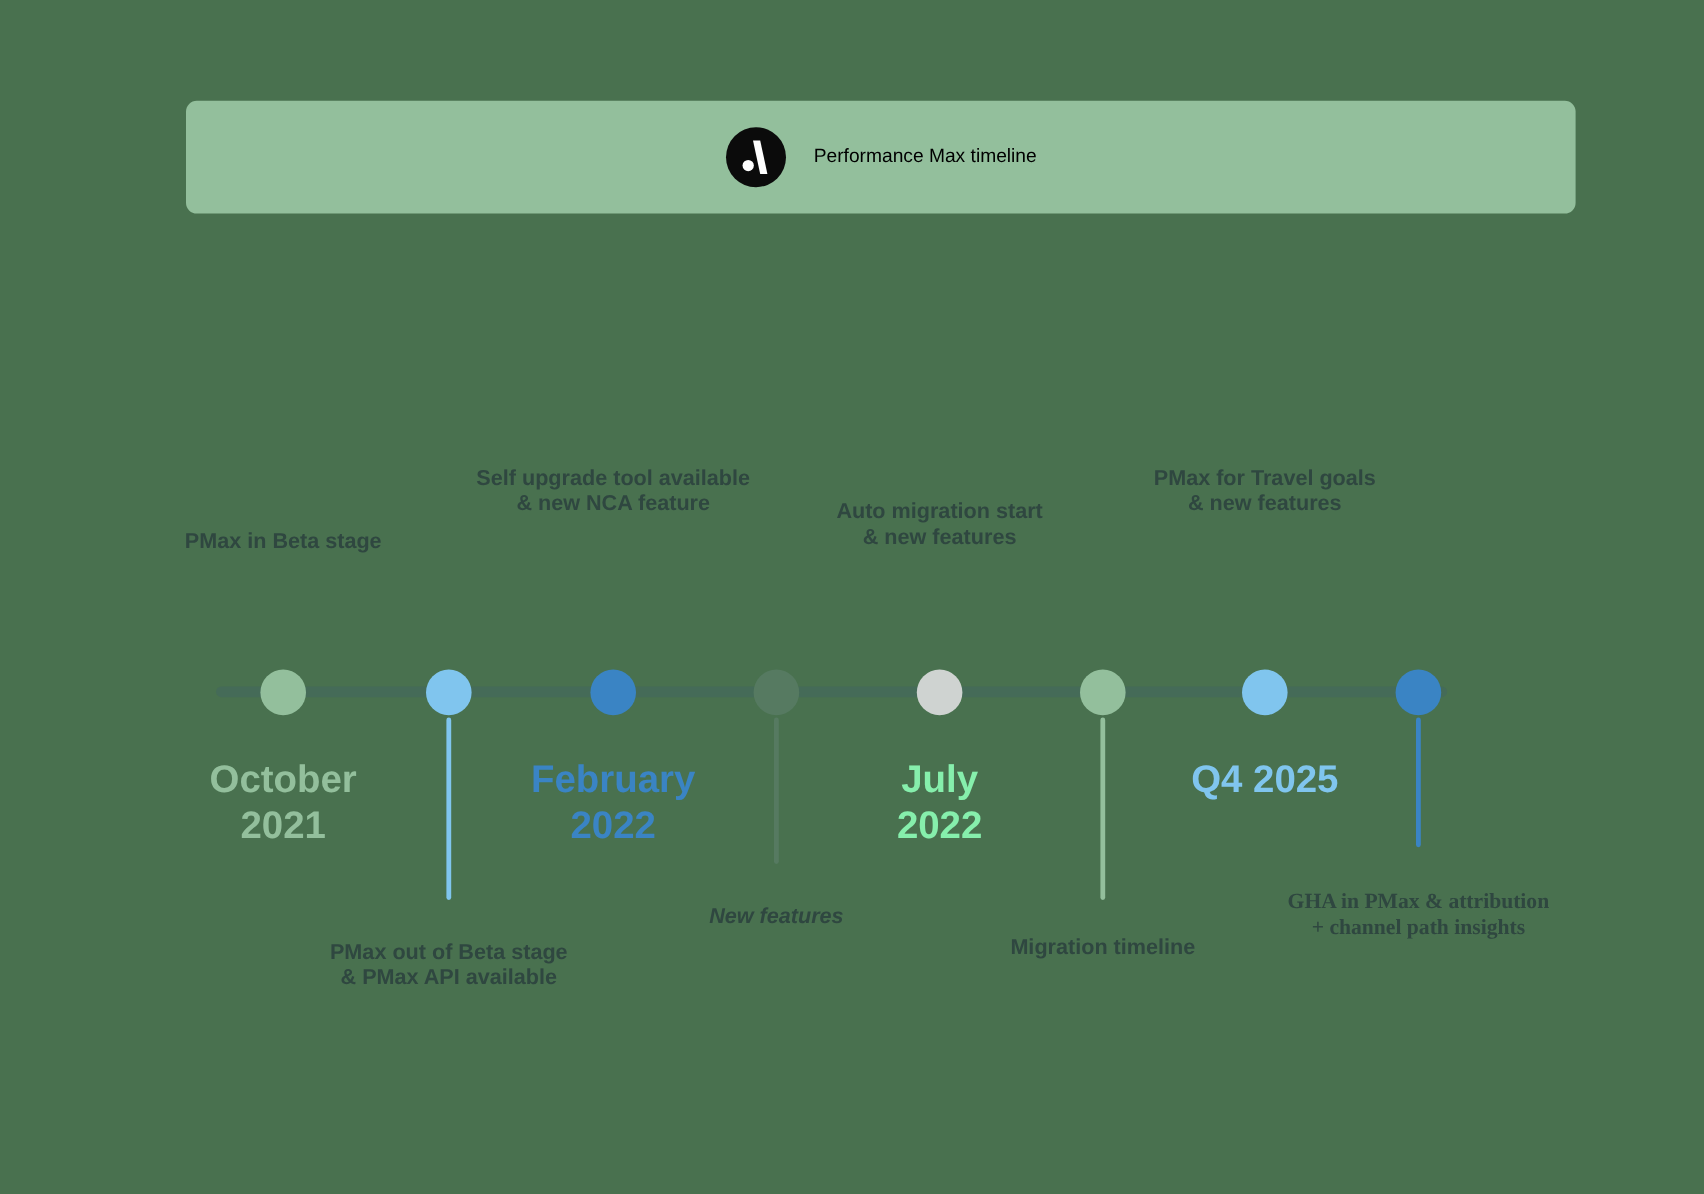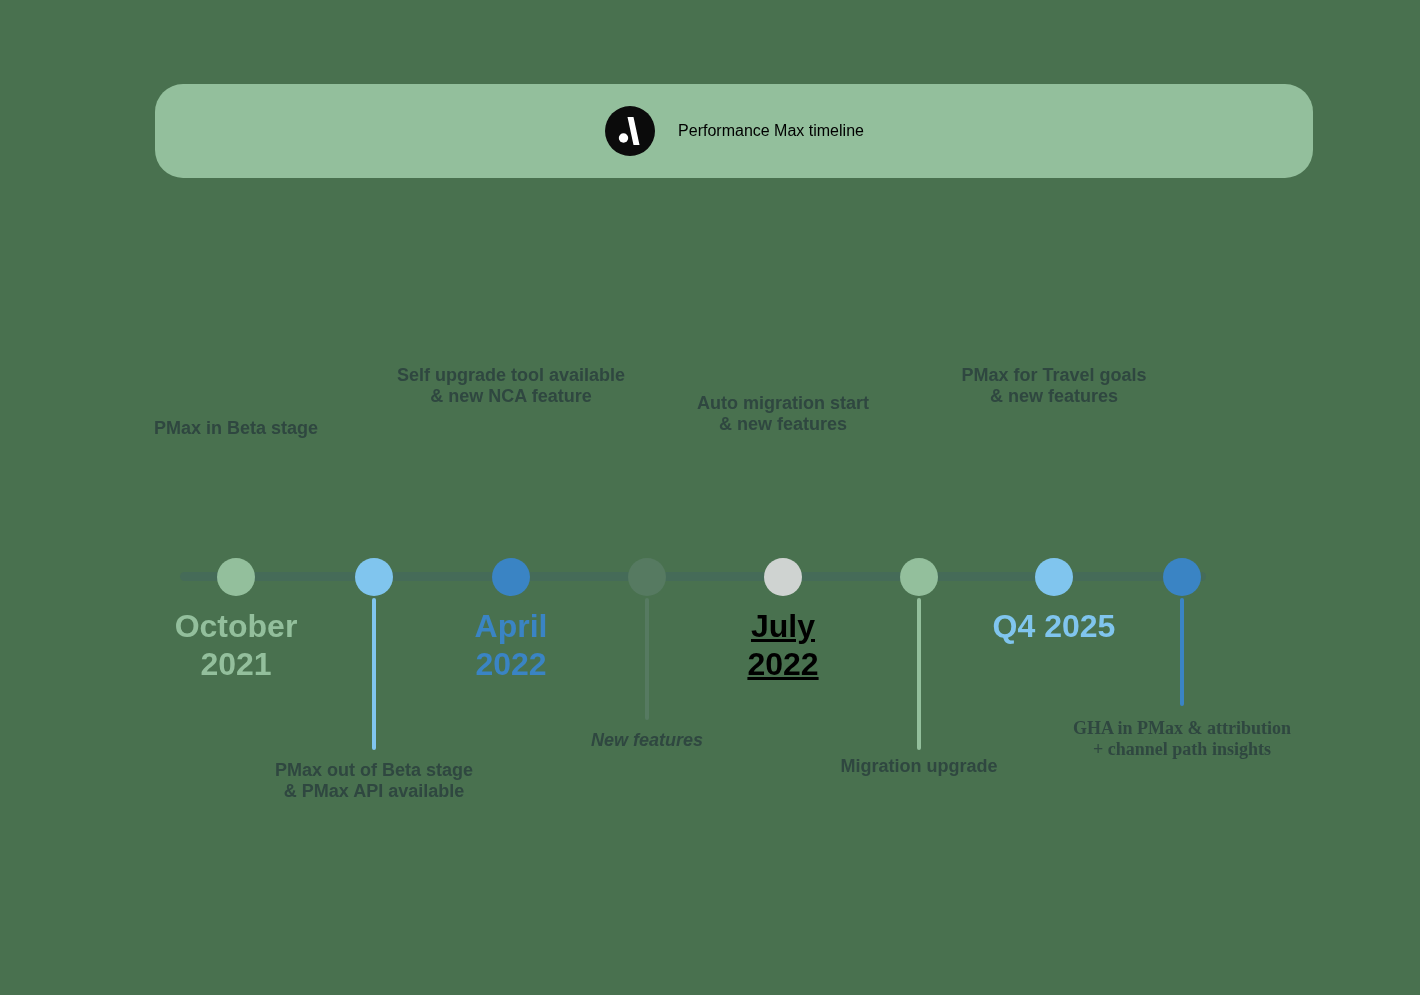--- a/index.html
+++ b/index.html
@@ -16,21 +16,21 @@
   }
 
   
   #header-banner {
     position: absolute;
     left: 155px;
     top: 84px;
     width: 1158px;
     height: 94px;
     background: #93bf9c;
-    border-radius: 28px;
+    border-radius: 9px;
     display: flex;
     align-items: center;
     justify-content: center;
     gap: 22px;
   }
   #brand-logo {
     width: 52px;
     height: 52px;
     flex: 0 0 auto;
   }
@@ -76,20 +76,21 @@
   }
   .tl-stem.down { top: 598px; }
 
   
   .tl-label {
     position: absolute;
     text-align: center;
     line-height: 1.18;
     white-space: pre-line;
     font-weight: bold;
+    margin-top: 23px;
   }
   .tl-period {
     font-size: 32px;
     width: 260px;
     left: -130px;
   }
   .tl-period.below { top: 608px; }
 
   .tl-event {
     font-size: 18px;
@@ -120,41 +121,41 @@
       <div class="tl-label tl-event" style="top: 418px; bottom: auto;">PMax in Beta stage</div>
     </div>
     <div class="tl-node" style="left: 374px;">
       <div class="tl-dot" style="background: rgb(128, 197, 238);"></div>
       <div class="tl-stem down" style="height: 152px; background: rgb(128, 197, 238);"></div>
       <div class="tl-label tl-event" style="top: 760px; bottom: auto; text-align: center;">PMax out of Beta stage
 &amp; PMax API available</div>
     </div>
     <div class="tl-node" style="left: 511px;">
       <div class="tl-dot" style="background: rgb(58, 132, 196);"></div>
-      <div class="tl-label tl-period below" style="color: rgb(58, 132, 196);">April
+      <div class="tl-label tl-period below" style="color: rgb(58, 132, 196);">February
 2022</div>
       <div class="tl-label tl-event" style="top: 365px; bottom: auto;">Self upgrade tool available
 &amp; new NCA feature</div>
     </div>
     <div class="tl-node" style="left: 647px;">
       <div class="tl-dot" style="background: rgb(86, 122, 97);"></div>
       <div class="tl-stem down" style="height: 122px; background: rgb(86, 122, 97);"></div>
       <div class="tl-label tl-event" style="top: 730px; bottom: auto; font-style: italic;">New features</div>
     </div>
     <div class="tl-node" style="left: 783px;">
       <div class="tl-dot" style="background: rgb(207, 211, 209);"></div>
-      <div class="tl-label tl-period below" style="color: #000000; text-decoration: underline;">July
+      <div class="tl-label tl-period below" style="color: #86efac;">July
 2022</div>
       <div class="tl-label tl-event" style="top: 393px; bottom: auto;">Auto migration start
 &amp; new features</div>
     </div>
     <div class="tl-node" style="left: 919px;">
       <div class="tl-dot" style="background: rgb(147, 191, 156);"></div>
       <div class="tl-stem down" style="height: 152px; background: rgb(147, 191, 156);"></div>
-      <div class="tl-label tl-event" style="top: 756px; bottom: auto;">Migration upgrade</div>
+      <div class="tl-label tl-event" style="top: 756px; bottom: auto;">Migration timeline</div>
     </div>
     <div class="tl-node" style="left: 1054px;">
       <div class="tl-dot" style="background: rgb(128, 197, 238);"></div>
       <div class="tl-label tl-period below" style="color: rgb(128, 197, 238);">Q4 2025</div>
       <div class="tl-label tl-event" style="top: 365px; bottom: auto;">PMax for Travel goals
 &amp; new features</div>
     </div>
     <div class="tl-node" style="left: 1182px;">
       <div class="tl-dot" style="background: rgb(58, 132, 196);"></div>
       <div class="tl-stem down" style="height: 108px; background: rgb(58, 132, 196);"></div>

